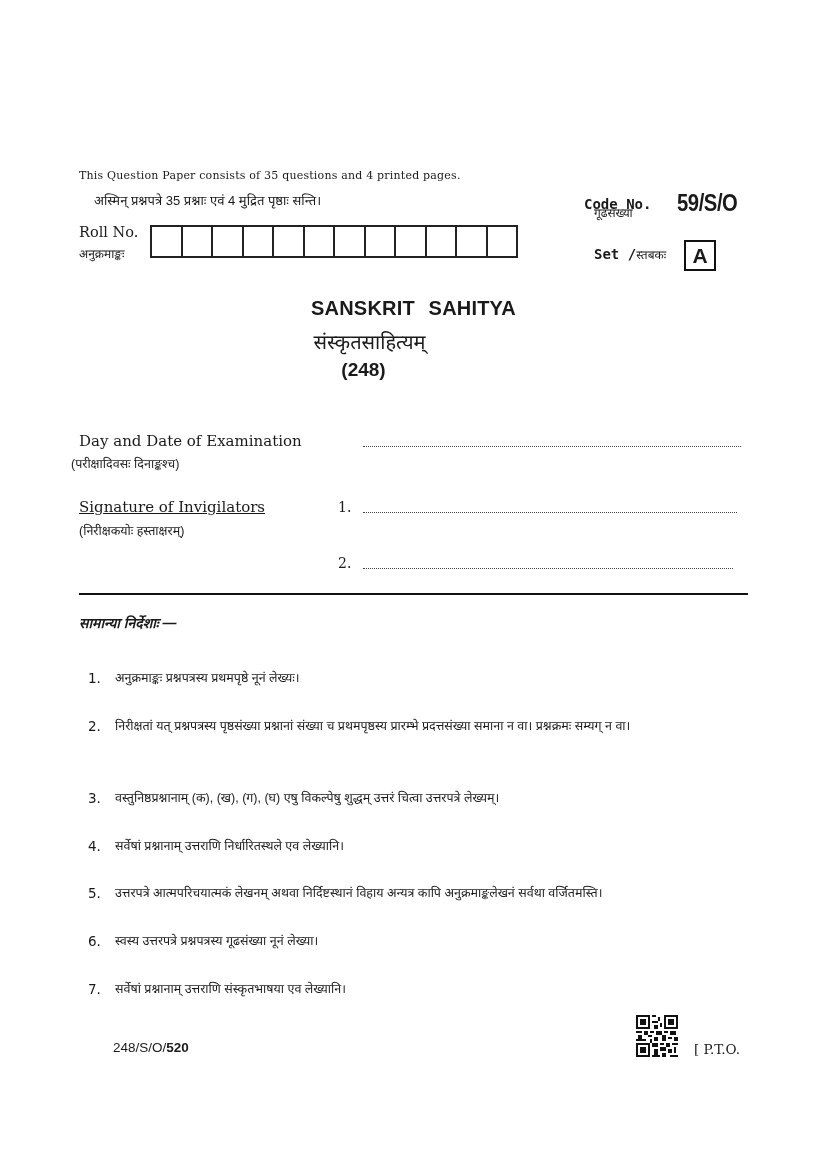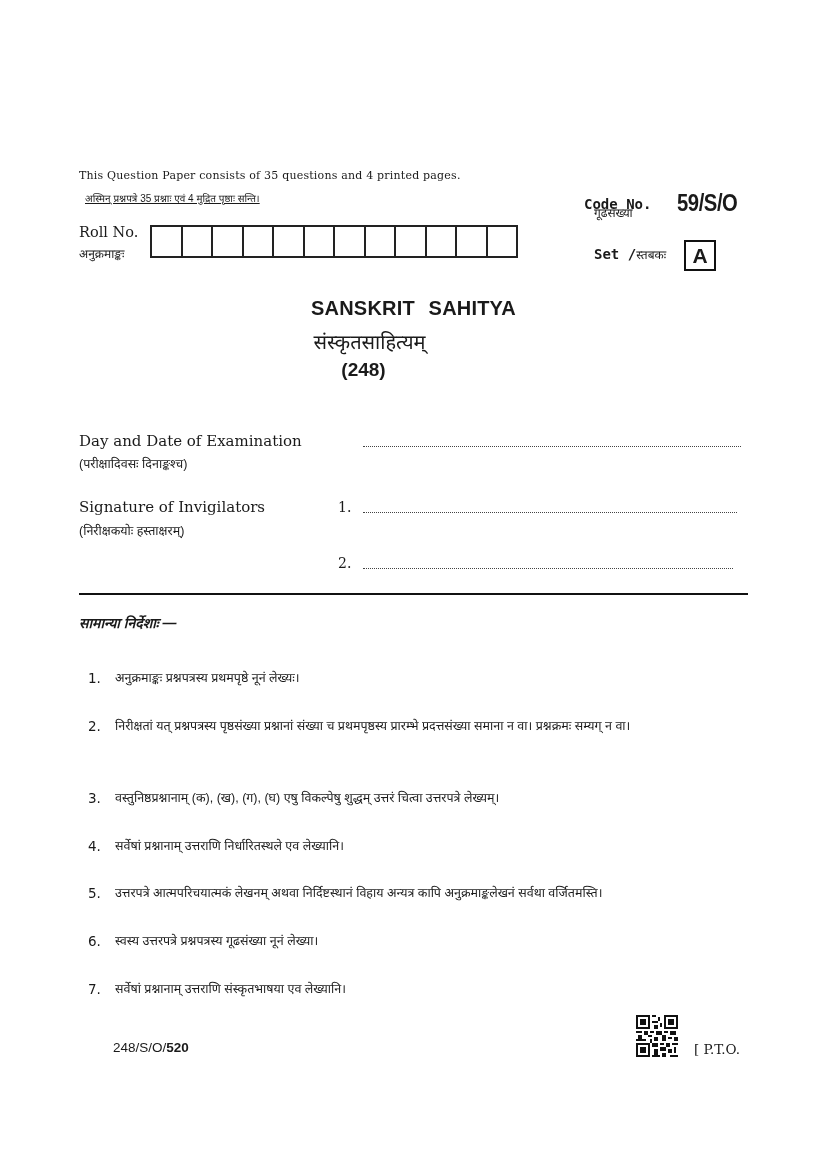--- a/index.html
+++ b/index.html
@@ -20,24 +20,23 @@
   .sans { font-family: "Liberation Sans", "DejaVu Sans", sans-serif; }
   .mono-bold { font-family: "DejaVu Sans Mono", "Liberation Mono", monospace; font-weight: bold; }
 
   .intro-en {
     left: 79px; top: 169px;
     font-size: 11px;
     letter-spacing: 0.2px;
     white-space: nowrap;
   }
   .intro-hi {
-    left: 85px; top: 191px;
-    font-size: 10px;
+    left: 94px; top: 191px;
+    font-size: 13px;
     white-space: nowrap;
-    text-decoration: underline;
   }
 
   .roll-label-en { left: 79px; top: 224px; font-size: 14.5px; }
   .roll-label-hi { left: 79px; top: 245px; font-size: 12px; }
   .roll-boxes {
     left: 150px; top: 225px;
     display: flex;
     border: 2px solid #222;
     height: 29px;
   }
@@ -152,24 +151,24 @@
 <div class="abs set-label mono-bold">
   <span>Set /</span><span class="hi">स्तबकः</span>
 </div>
 <div class="abs set-box sans">A</div>
 
 <div class="abs title-en sans">SANSKRIT SAHITYA</div>
 <div class="abs title-hi sans">संस्कृतसाहित्यम्</div>
 <div class="abs title-code sans">(248)</div>
 
 <div class="abs field-label serif" style="left:79px; top:432px;">Day and Date of Examination</div>
-<div class="abs field-hi sans" style="left:79px; top:455px;">(परीक्षादिवसः दिनाङ्कश्च)</div>
+<div class="abs field-hi sans" style="left:71px; top:455px;">(परीक्षादिवसः दिनाङ्कश्च)</div>
 <div class="abs dots" style="left:363px; top:446px; width:378px;"></div>
 
-<div class="abs field-label serif" style="left:79px; top:498px;">Signature of Invigilators</div>
+<div class="abs field-label serif" style="left:79px; top:498px;text-decoration:underline;">Signature of Invigilators</div>
 <div class="abs field-hi sans" style="left:79px; top:522px;">(निरीक्षकयोः हस्ताक्षरम्)</div>
 
 <div class="abs sig-num serif" style="left:338px; top:499px;">1.</div>
 <div class="abs dots" style="left:363px; top:512px; width:374px;"></div>
 
 <div class="abs sig-num serif" style="left:338px; top:555px;">2.</div>
 <div class="abs dots" style="left:363px; top:568px; width:370px;"></div>
 
 <div class="abs divider"></div>
 

